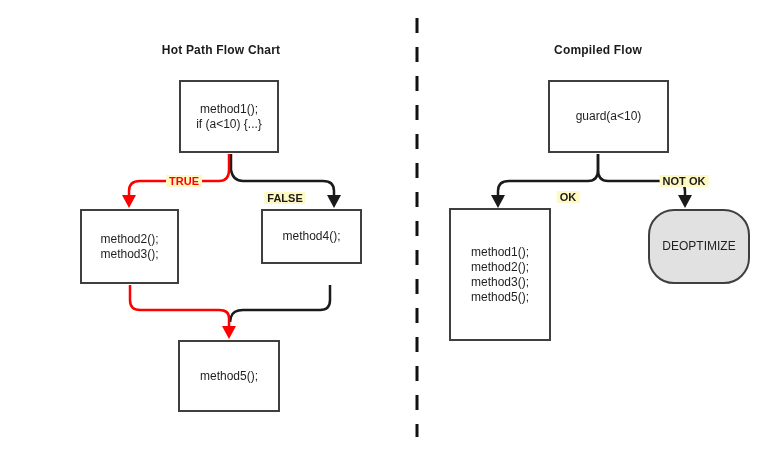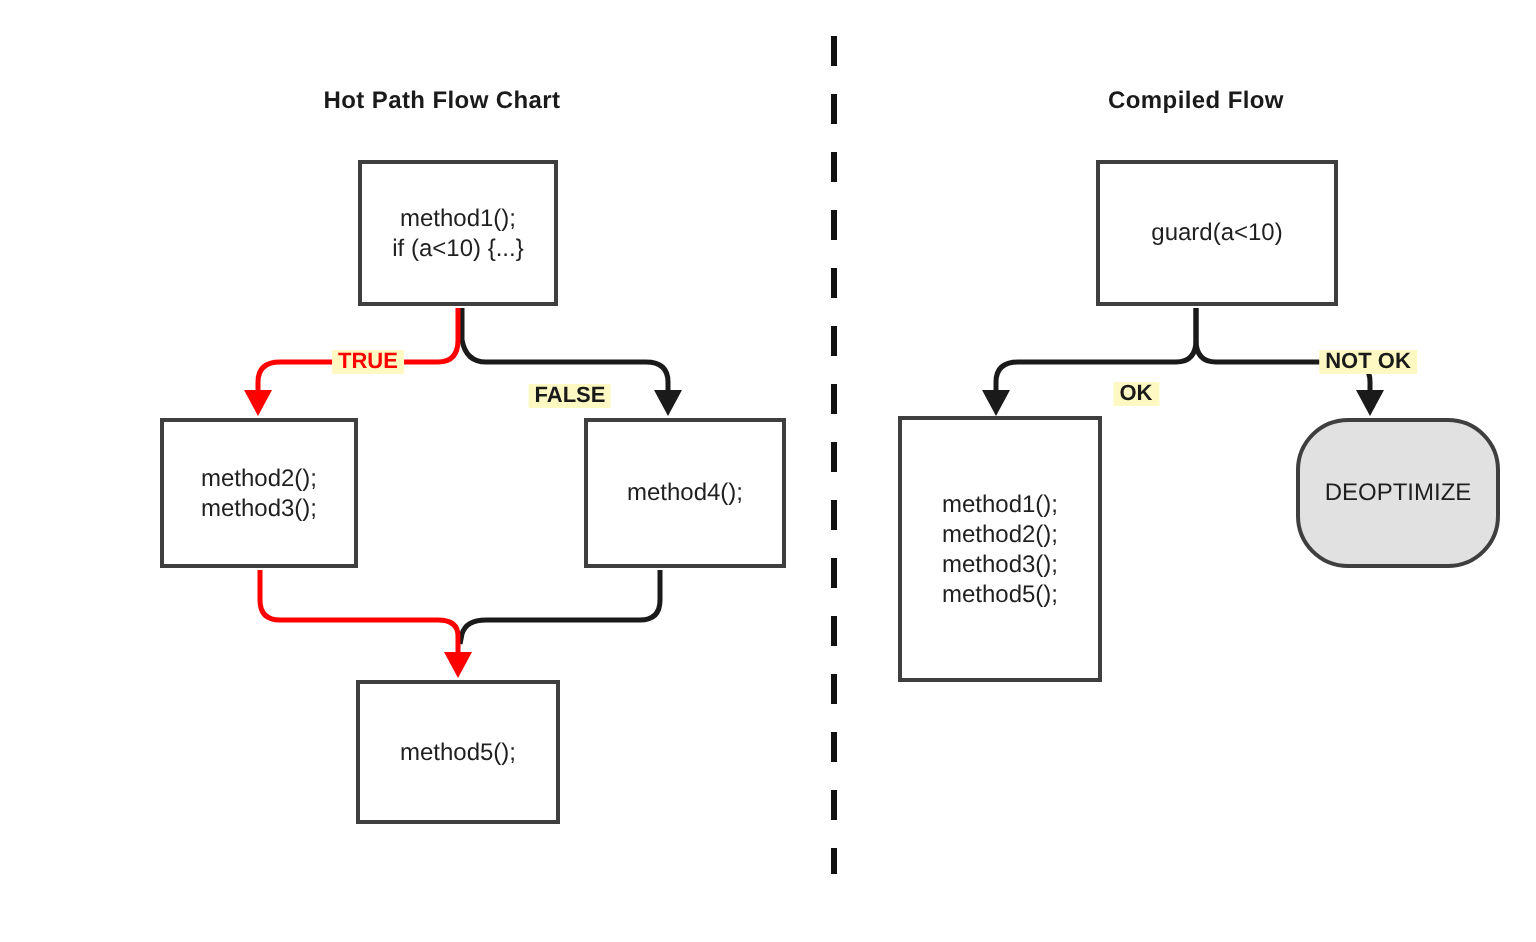--- a/index.html
+++ b/index.html
@@ -86,21 +86,21 @@
 
   <div class="node" style="left:179px; top:80px; width:100px; height:73px;">method1();
 if (a&lt;10) {...}</div>
 
   <span class="edge-label hot" style="left:184px; top:181px;">TRUE</span>
   <span class="edge-label" style="left:285px; top:181px;margin-top:17px;">FALSE</span>
 
   <div class="node" style="left:80px; top:209px; width:99px; height:75px;">method2();
 method3();</div>
 
-  <div class="node" style="left:292px; top:209px; width:101px; height:75px;">method4();</div>
+  <div class="node" style="left:261px; top:209px; width:101px; height:55px;">method4();</div>
 
   <div class="node" style="left:178px; top:340px; width:102px; height:72px;">method5();</div>
 
   <div class="panel-title" style="left:498px; top:43px;">Compiled Flow</div>
 
   <div class="node" style="left:548px; top:80px; width:121px; height:73px;">guard(a&lt;10)</div>
 
   <span class="edge-label" style="left:568px; top:181px;margin-top:16px;">OK</span>
   <span class="edge-label" style="left:684px; top:181px;">NOT OK</span>
 

